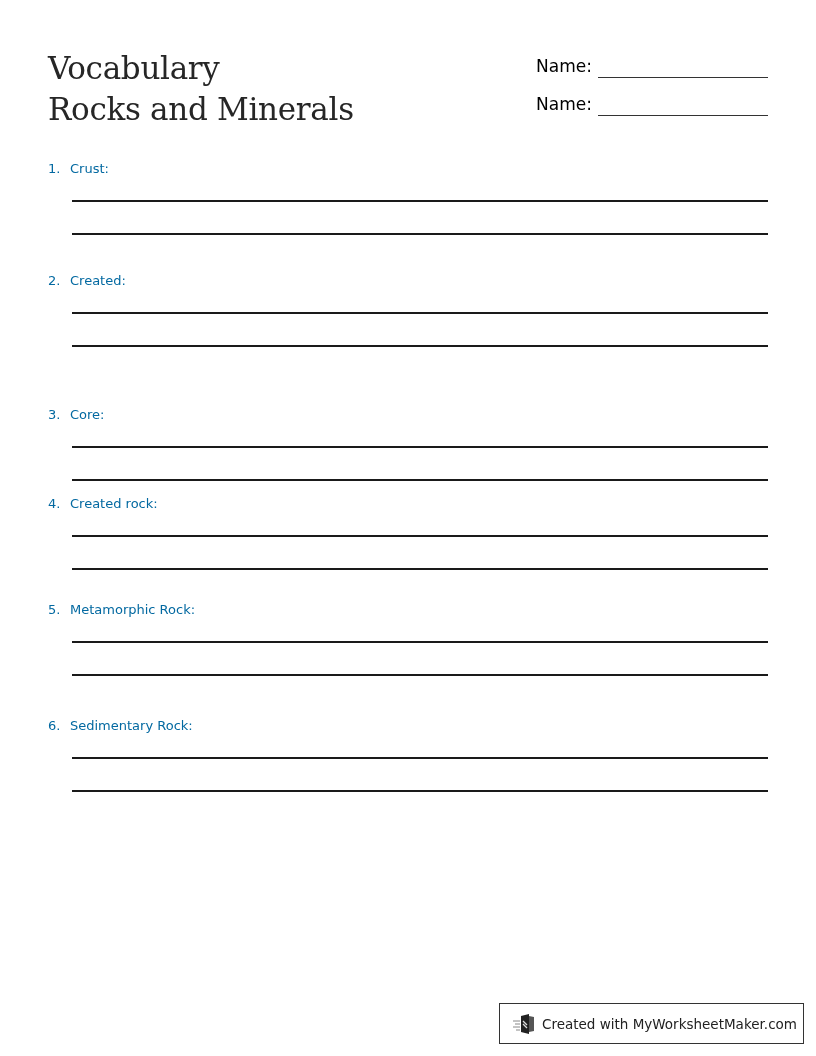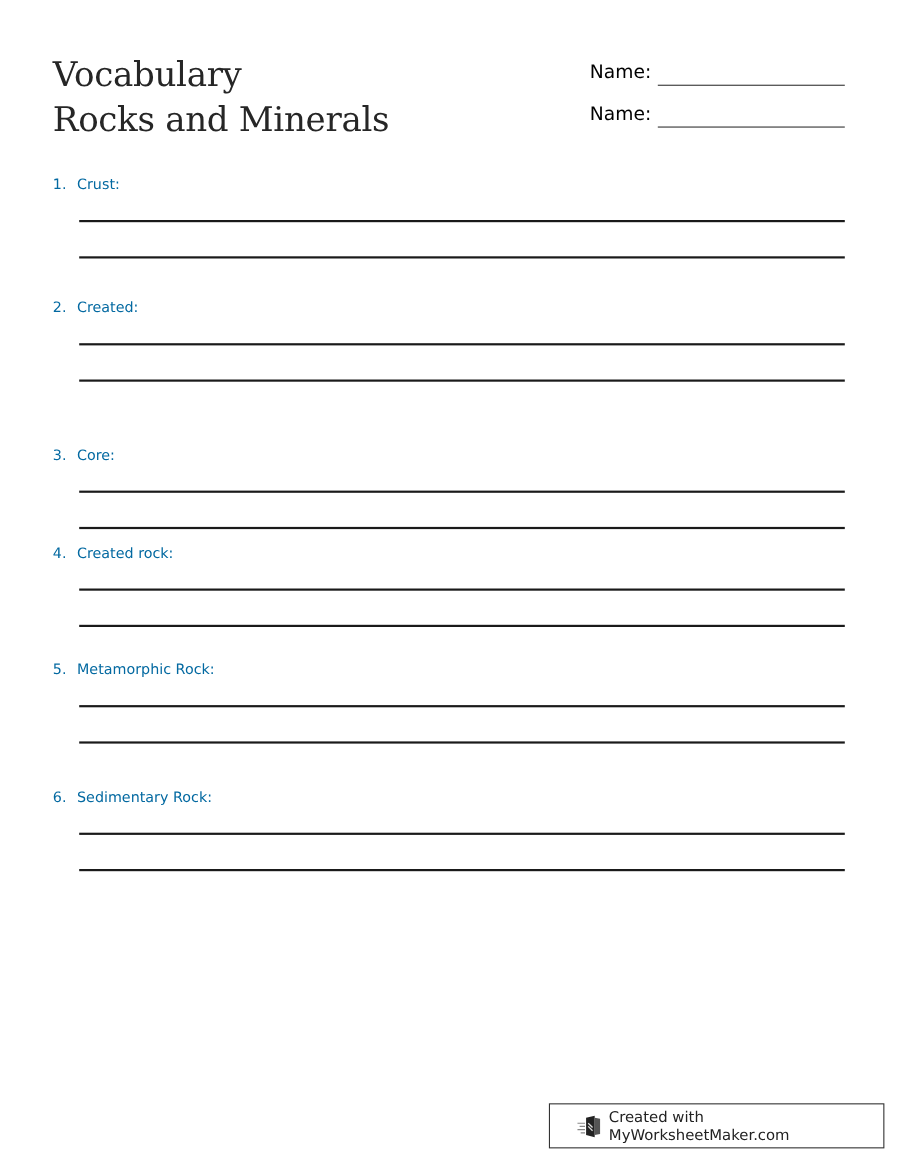--- a/index.html
+++ b/index.html
@@ -30,21 +30,21 @@
     .item-num { display: inline-block; width: 22px; }
     .ans-line {
       position: absolute; left: 24px; right: 0; height: 0;
       border-top: 2.5px solid #1a1a1a;
     }
     .ans-line.l1 { top: 39px; }
     .ans-line.l2 { top: 72px; }
     .footer {
       position: absolute; left: 499px; top: 1003px; width: 305px; height: 41px;
       border: 1.5px solid #333; box-sizing: border-box;
-      display: flex; align-items: center; padding-left: 24px;
+      display: flex; align-items: center; padding-left: 12px;
       font-family: "DejaVu Sans", sans-serif; font-size: 13.5px; color: #222;
     }
     .footer svg { margin-right: 6px; }
   </style>
 </head>
 <body>
 
 <h1 class="title">
   <span>Vocabulary</span>
   <span>Rocks and Minerals</span>

